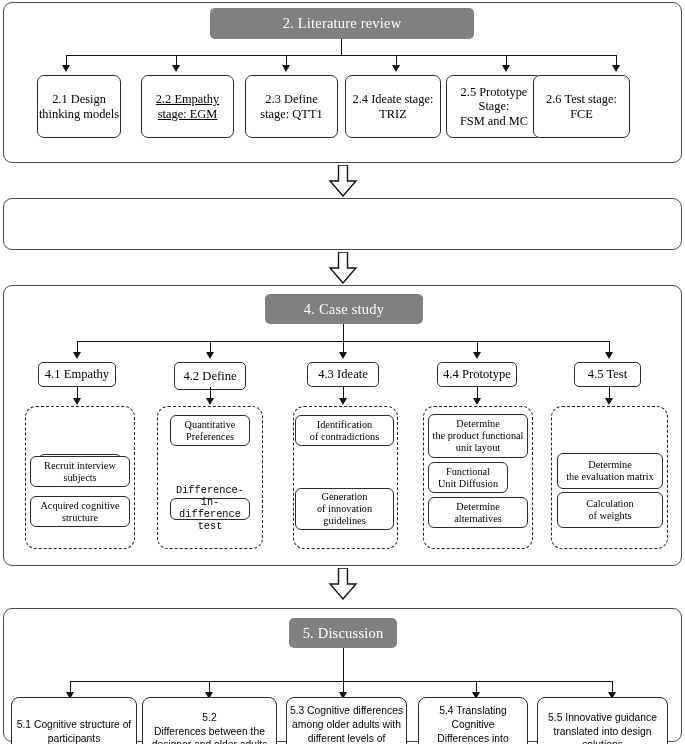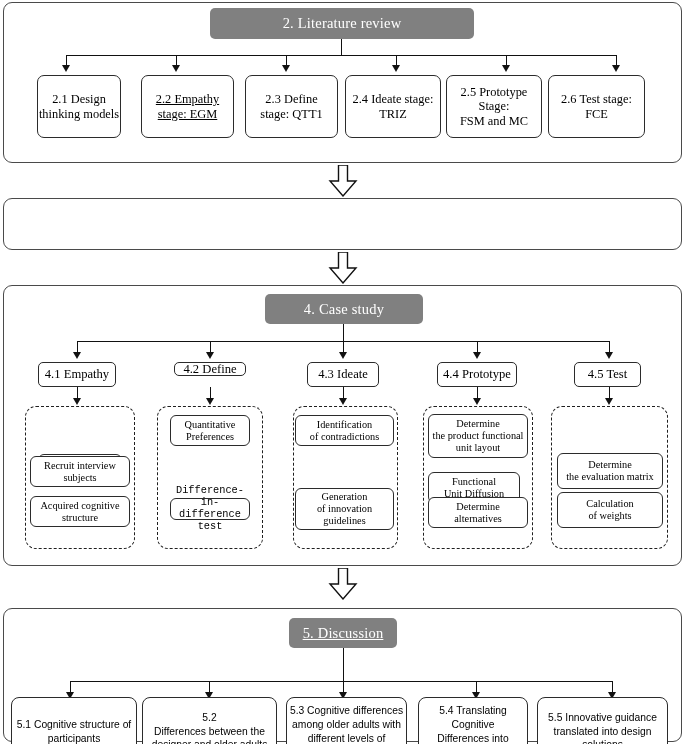--- a/index.html
+++ b/index.html
@@ -109,21 +109,21 @@
 thinking models</div>
   <div class="node n-lv2" style="left:141px;top:75px;width:93px;height:63px;text-decoration:underline;">2.2 Empathy
 stage: EGM</div>
   <div class="node n-lv2" style="left:245px;top:75px;width:93px;height:63px;">2.3 Define
 stage: QTT1</div>
   <div class="node n-lv2" style="left:345px;top:75px;width:96px;height:63px;">2.4 Ideate stage:
 TRIZ</div>
   <div class="node n-lv2" style="left:446px;top:75px;width:96px;height:63px;">2.5 Prototype
 Stage:
 FSM and MC</div>
-  <div class="node n-lv2" style="left:548px;top:75px;width:97px;height:63px;">2.6 Test stage:
+  <div class="node n-lv2" style="left:533px;top:75px;width:97px;height:63px;">2.6 Test stage:
 FCE</div>
 
   <div class="blockarrow" style="left:328px;top:165px;">
     <svg width="30" height="32" viewBox="0 0 30 32">
       <polygon points="10.5,0 19.5,0 19.5,16 28,16 15,31 2,16 10.5,16" fill="#ffffff" stroke="#111111" stroke-width="1.4" stroke-linejoin="miter"></polygon>
     </svg>
   </div>
 
   <div class="section" style="left:3px;top:198px;width:679px;height:52px;"></div>
 
@@ -146,21 +146,21 @@
   <div class="ln vln" style="left:210px;top:341px;height:13px;"></div>
   <div class="ahead" style="left:206px;top:352px;"></div>
   <div class="ln vln" style="left:343px;top:341px;height:13px;"></div>
   <div class="ahead" style="left:339px;top:352px;"></div>
   <div class="ln vln" style="left:477px;top:341px;height:13px;"></div>
   <div class="ahead" style="left:473px;top:352px;"></div>
   <div class="ln vln" style="left:609px;top:341px;height:13px;"></div>
   <div class="ahead" style="left:605px;top:352px;"></div>
 
   <div class="node n-stage" style="left:38px;top:362px;width:78px;height:25px;">4.1 Empathy</div>
-  <div class="node n-stage" style="left:174px;top:362px;width:72px;height:14px;">4.2 Define</div>
+  <div class="node n-stage" style="left:174px;top:362px;width:72px;height:28px;">4.2 Define</div>
   <div class="node n-stage" style="left:307px;top:362px;width:72px;height:25px;">4.3 Ideate</div>
   <div class="node n-stage" style="left:437px;top:362px;width:80px;height:25px;">4.4 Prototype</div>
   <div class="node n-stage" style="left:574px;top:362px;width:67px;height:25px;">4.5 Test</div>
 
   <div class="ln vln" style="left:77px;top:387px;height:13px;"></div>
   <div class="ahead" style="left:73px;top:398px;"></div>
   <div class="ln vln" style="left:210px;top:387px;height:13px;"></div>
   <div class="ahead" style="left:206px;top:398px;"></div>
   <div class="ln vln" style="left:343px;top:387px;height:13px;"></div>
   <div class="ahead" style="left:339px;top:398px;"></div>
@@ -188,39 +188,39 @@
 
   <div class="node n-sub" style="left:295px;top:415px;width:99px;height:31px;">Identification
 of contradictions</div>
   <div class="node n-sub" style="left:295px;top:488px;width:99px;height:42px;">Generation
 of innovation
 guidelines</div>
 
   <div class="node n-sub" style="left:428px;top:414px;width:100px;height:44px;">Determine
 the product functional
 unit layout</div>
-  <div class="node n-sub" style="left:428px;top:462px;width:92px;height:31px;margin-top:10px;">Functional
+  <div class="node n-sub" style="left:428px;top:462px;width:80px;height:31px;">Functional
 Unit Diffusion</div>
   <div class="node n-sub" style="left:428px;top:497px;width:100px;height:31px;">Determine
 alternatives</div>
 
   <div class="node n-sub" style="left:557px;top:453px;width:106px;height:36px;">Determine
 the evaluation matrix</div>
   <div class="node n-sub" style="left:557px;top:492px;width:106px;height:36px;">Calculation
 of weights</div>
 
   <div class="blockarrow" style="left:328px;top:568px;">
     <svg width="30" height="32" viewBox="0 0 30 32">
       <polygon points="10.5,0 19.5,0 19.5,16 28,16 15,31 2,16 10.5,16" fill="#ffffff" stroke="#111111" stroke-width="1.4" stroke-linejoin="miter"></polygon>
     </svg>
   </div>
 
   <div class="section" style="left:3px;top:608px;width:679px;height:134px;"></div>
 
-  <div class="hdr" style="left:289px;top:618px;width:108px;height:30px;text-decoration:underline;">5. Discussion</div>
+  <div class="hdr" style="left:289px;top:618px;width:108px;height:30px;">5. Discussion</div>
 
   <div class="ln vln" style="left:343px;top:648px;height:34px;"></div>
   <div class="ln hln" style="left:70px;top:681px;width:543px;"></div>
 
   <div class="ln vln" style="left:70px;top:681px;height:13px;"></div>
   <div class="ahead" style="left:66px;top:692px;"></div>
   <div class="ln vln" style="left:209px;top:681px;height:13px;"></div>
   <div class="ahead" style="left:205px;top:692px;"></div>
   <div class="ln vln" style="left:343px;top:681px;height:13px;"></div>
   <div class="ahead" style="left:339px;top:692px;"></div>

